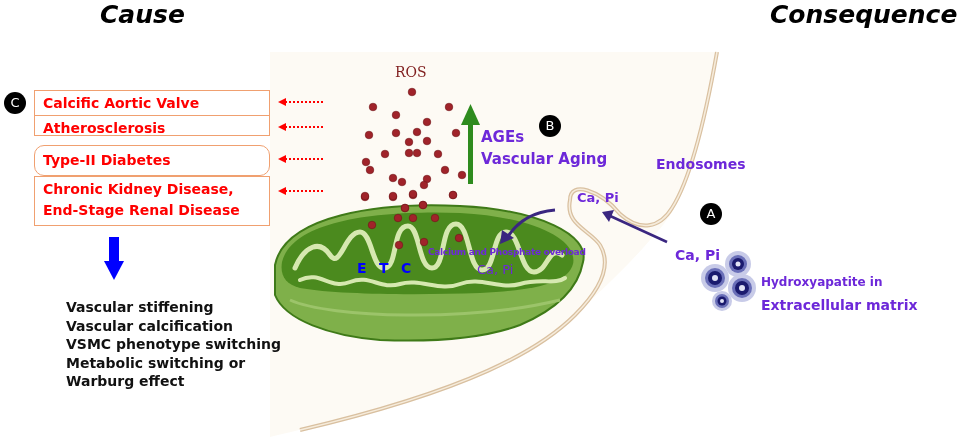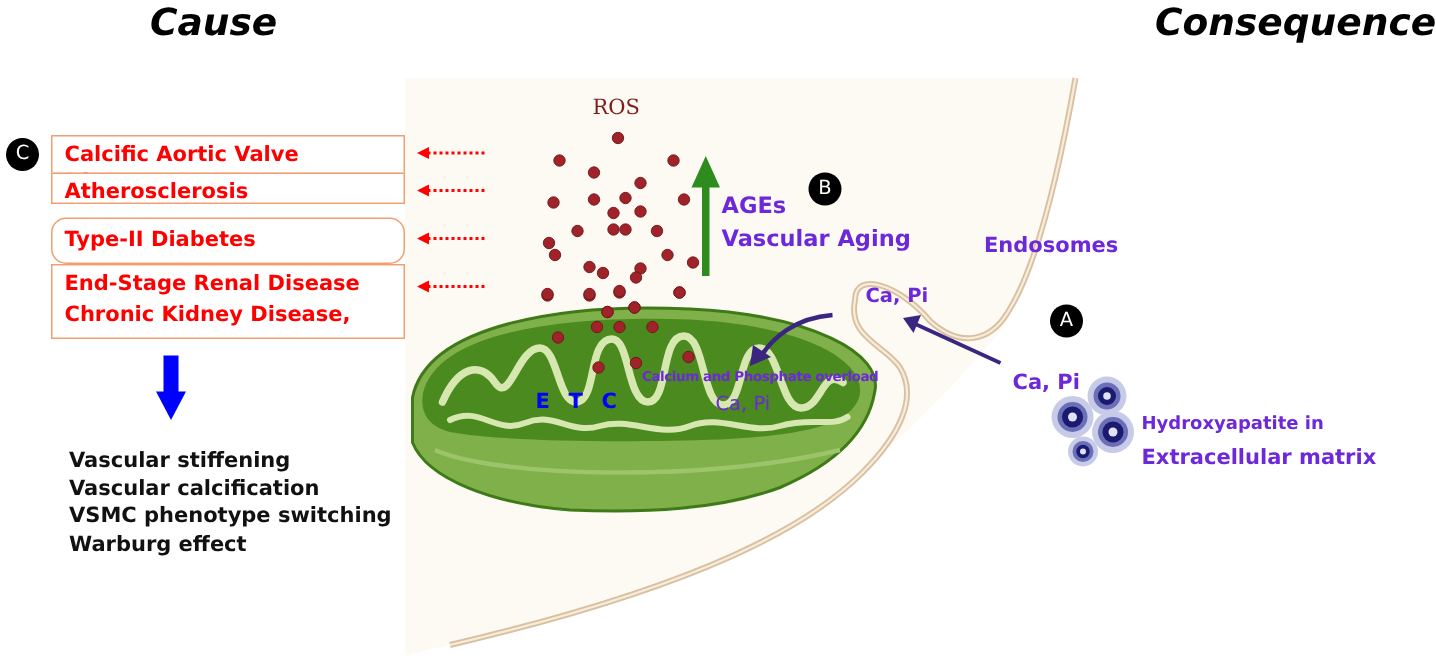--- a/index.html
+++ b/index.html
@@ -2,21 +2,21 @@
 <html><head>
 <meta charset="utf-8">
 <style>
   html, body { margin:0; padding:0; background:#ffffff; }
   body { width:957px; height:437px; position:relative; overflow:hidden; font-family:"Liberation Sans", sans-serif; }
   .abs { position:absolute; }
   .title { font-family:"DejaVu Sans", sans-serif; font-style:italic; font-weight:bold; font-size:25px; color:#000; }
   .badge { position:absolute; width:22px; height:22px; border-radius:50%; background:#000; color:#fff; font-size:13px; line-height:22px; text-align:center; font-family:"DejaVu Sans", sans-serif; }
   .cause-box { position:absolute; left:34px; width:236px; border:1px solid #f0a070; background:#fff; box-sizing:border-box; color:#ff0000; font-weight:bold; font-size:14px; padding:3px 8px; line-height:18px; font-family:"DejaVu Sans", sans-serif; }
   .lbl { position:absolute; font-family:"DejaVu Sans", sans-serif; font-weight:bold; color:#6d28d9; white-space:nowrap; }
-  .consequence-list .line { font-family:"DejaVu Sans", sans-serif; font-weight:bold; font-size:14px; line-height:18.5px; color:#111; white-space:nowrap; }
+  .consequence-list .line { font-family:"DejaVu Sans", sans-serif; font-weight:bold; font-size:14px; line-height:18.5px; color:#111; white-space:nowrap;margin-left:20px; }
 </style>
 </head>
 <body>
 
 <svg class="abs" style="left:0;top:0" width="957" height="437">
 
   <path d="M270,52 L717,52 C700,150 690,200 650,240 C 620,275 590,300 560,330 C 520,365 450,395 270,437 Z" fill="#fdfaf4"></path>
 
   <path d="M717,52 C705,120 690,180 672,208 C660,228 640,232 620,214 C600,190 570,180 570,200 C565,225 590,230 600,245 C612,265 600,290 575,315 C540,350 470,390 300,430" fill="none" stroke="#d9c0a0" stroke-width="4"></path>
   <path d="M717,52 C705,120 690,180 672,208 C660,228 640,232 620,214 C600,190 570,180 570,200 C565,225 590,230 600,245 C612,265 600,290 575,315 C540,350 470,390 300,430" fill="none" stroke="#f6ecdc" stroke-width="1.5"></path>
@@ -150,28 +150,29 @@
 <div class="cause-box" style="top:90px;height:26px;">
   <span>Calcific Aortic Valve Disease</span>
 </div>
 <div class="cause-box" style="top:115px;height:21px;">
   <span>Atherosclerosis</span>
 </div>
 <div class="cause-box" style="top:145px;height:31px;padding-top:5px;border-radius:10px;">
   <span>Type-II Diabetes</span>
 </div>
 <div class="cause-box" style="top:176px;height:50px;line-height:21px;padding-top:2px;">
+  <div>Chronic Kidney Disease,</div>
   <div>End-Stage Renal Disease</div>
-  <div>Chronic Kidney Disease,</div>
 </div>
 
 <div class="abs consequence-list" style="left:46px;top:298px;">
   <div class="line">Vascular stiffening</div>
   <div class="line">Vascular calcification</div>
   <div class="line">VSMC phenotype switching</div>
+  <div class="line">Metabolic switching or</div>
   <div class="line">Warburg effect</div>
 </div>
 
 <div class="abs" style="left:395px;top:64px;font-family:'DejaVu Serif',serif;font-size:14px;color:#7f1d1d;">ROS</div>
 <div class="lbl" style="left:481px;top:128px;font-size:15px;">AGEs</div>
 <div class="lbl" style="left:481px;top:150px;font-size:15px;text-align:right;">Vascular Aging</div>
 <div class="badge" style="left:539px;top:115px;">B</div>
 <div class="lbl" style="left:656px;top:156px;font-size:14px;">Endosomes</div>
 <div class="lbl" style="left:577px;top:190px;font-size:13px;">Ca, Pi</div>
 <div class="lbl" style="left:428px;top:247px;font-size:9px;letter-spacing:-0.3px;">Calcium and Phosphate overload</div>

